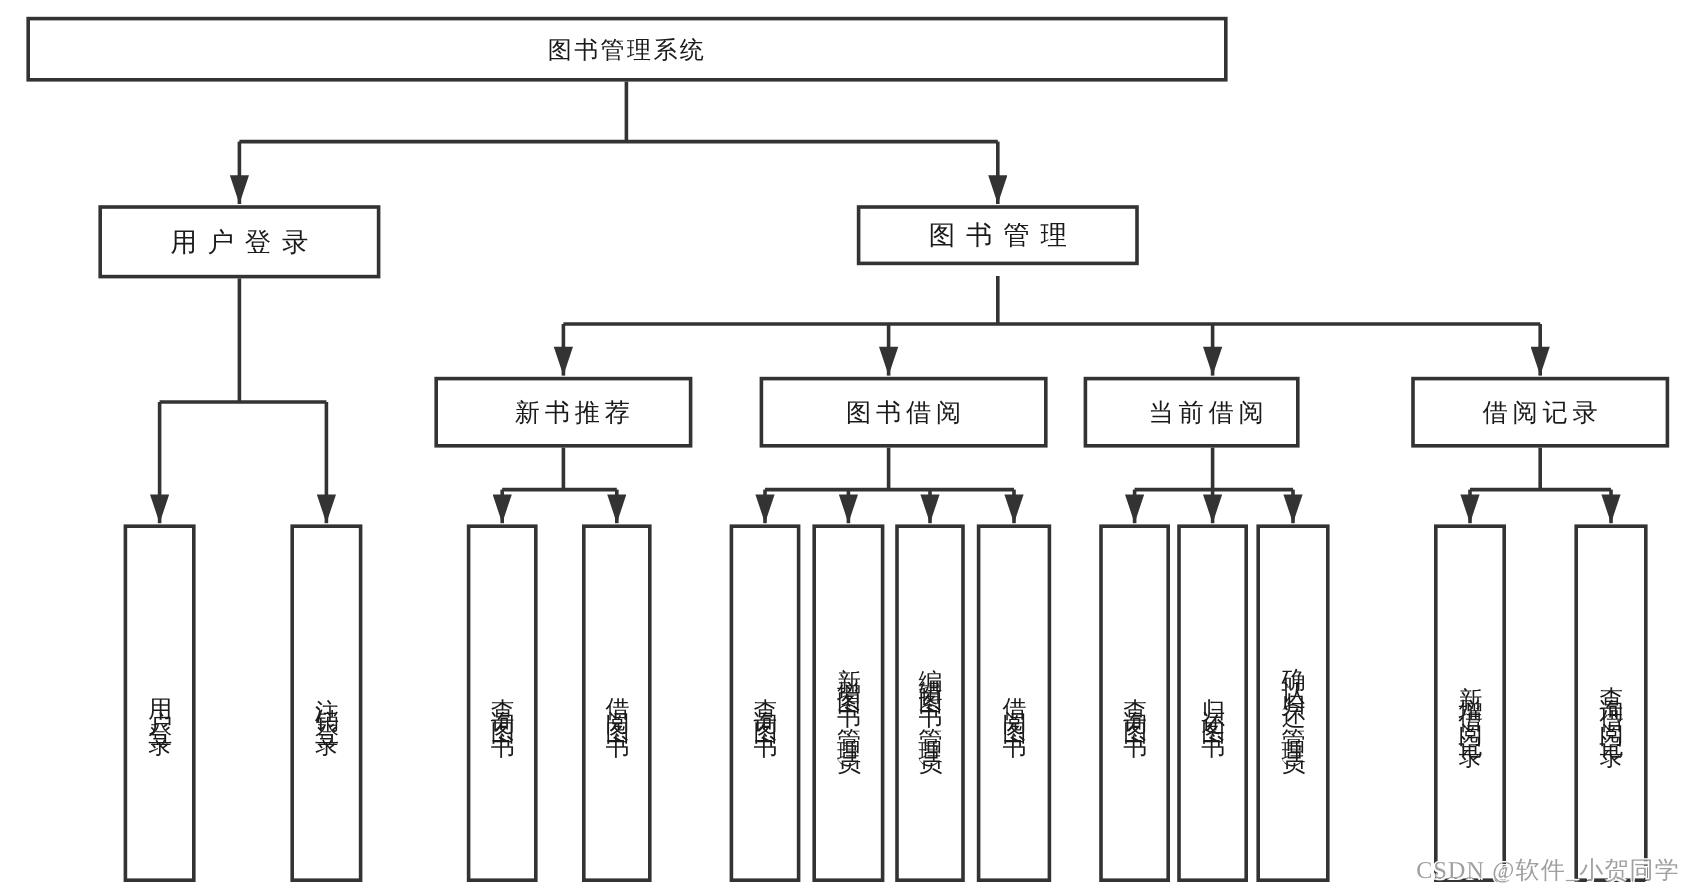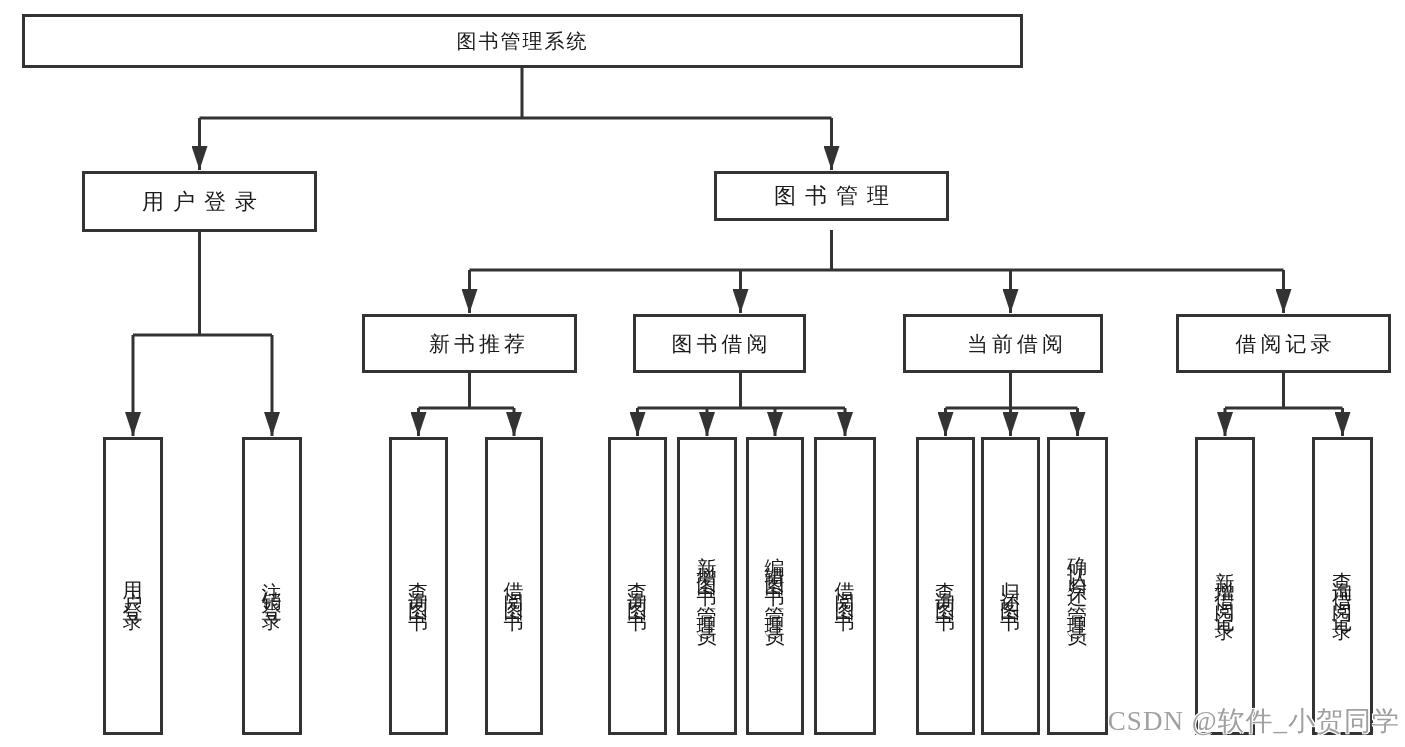--- a/index.html
+++ b/index.html
@@ -45,21 +45,21 @@
     text-orientation:mixed;
     font-size:20px;
     letter-spacing:10px;
     line-height:1;
     white-space:nowrap;
   }
   .watermark{
     position:absolute;
     right:5px;
     bottom:8px;
-    font-size:27px;
+    font-size:20px;
     letter-spacing:1px;
     color:var(--watermark);
     text-shadow:1px 1px 0 #ffffff,-1px -1px 0 #ffffff,1px -1px 0 #ffffff,-1px 1px 0 #ffffff;
   }
 </style>
 </head>
 <body>
 
 <div class="canvas">
 
@@ -103,22 +103,22 @@
     <line class="wire" x1="1225" y1="408" x2="1225" y2="436" marker-end="url(#arrow)"></line>
     <line class="wire" x1="1342.5" y1="408" x2="1342.5" y2="436" marker-end="url(#arrow)"></line>
   </svg>
 
   <div class="box root-box" style="left:22px;top:14px;width:1001px;height:54px;">图书管理系统</div>
 
   <div class="box l2" style="left:82px;top:171px;width:235px;height:61px;">用户登录</div>
   <div class="box l2" style="left:714px;top:171px;width:235px;height:50px;">图书管理</div>
 
   <div class="box l3" style="left:362px;top:314px;width:215px;height:59px;padding-left:15px;">新书推荐</div>
-  <div class="box l3" style="left:633px;top:314px;width:173px;height:59px;">图书借阅</div>
-  <div class="box l3" style="left:903px;top:314px;width:200px;height:59px;padding-left:24px;">当前借阅</div>
+  <div class="box l3" style="left:633px;top:314px;width:240px;height:59px;">图书借阅</div>
+  <div class="box l3" style="left:903px;top:314px;width:180px;height:59px;padding-left:24px;">当前借阅</div>
   <div class="box l3" style="left:1176px;top:314px;width:215px;height:59px;">借阅记录</div>
 
   <div class="box leaf" style="left:103px;top:437px;width:60px;height:298px;">
     <span class="vtext">用户登录</span>
   </div>
   <div class="box leaf" style="left:242px;top:437px;width:60px;height:298px;">
     <span class="vtext">注销登录</span>
   </div>
 
   <div class="box leaf" style="left:389px;top:437px;width:59px;height:298px;">

